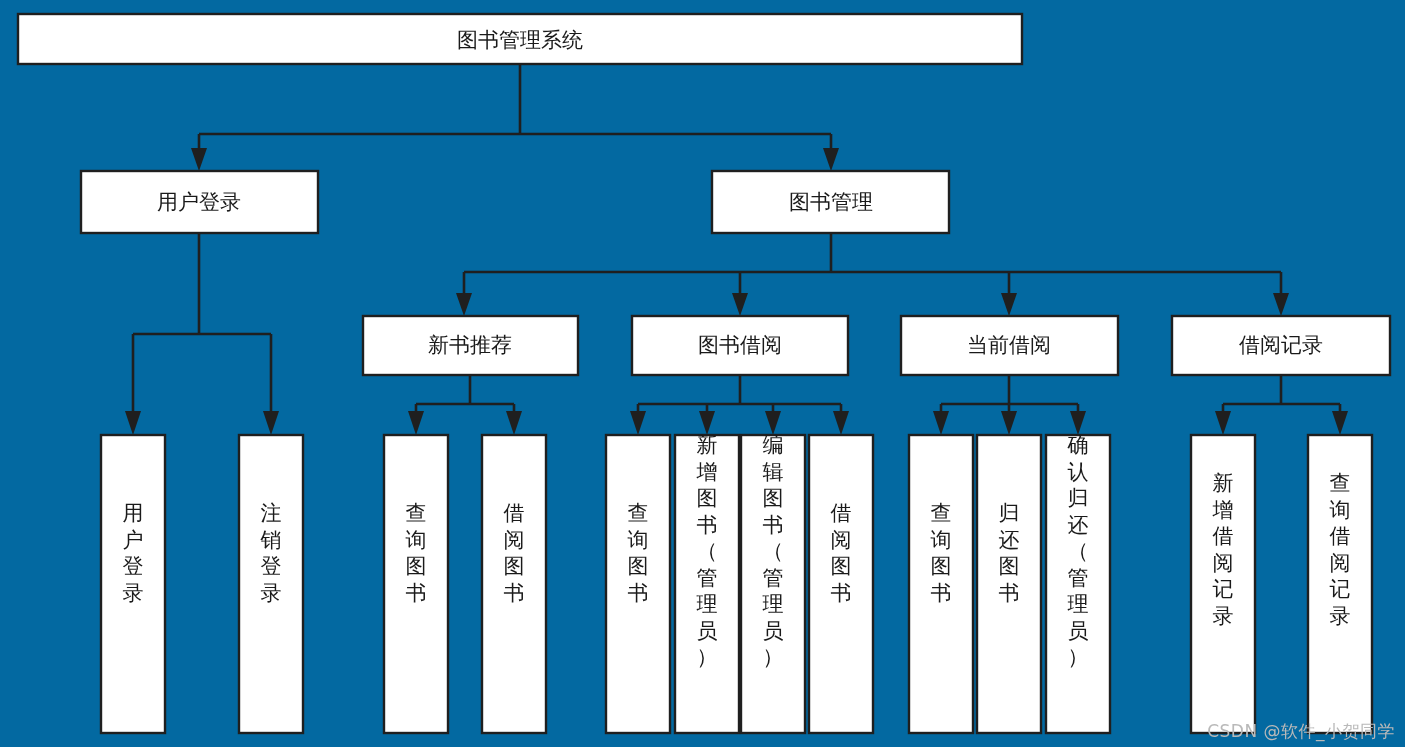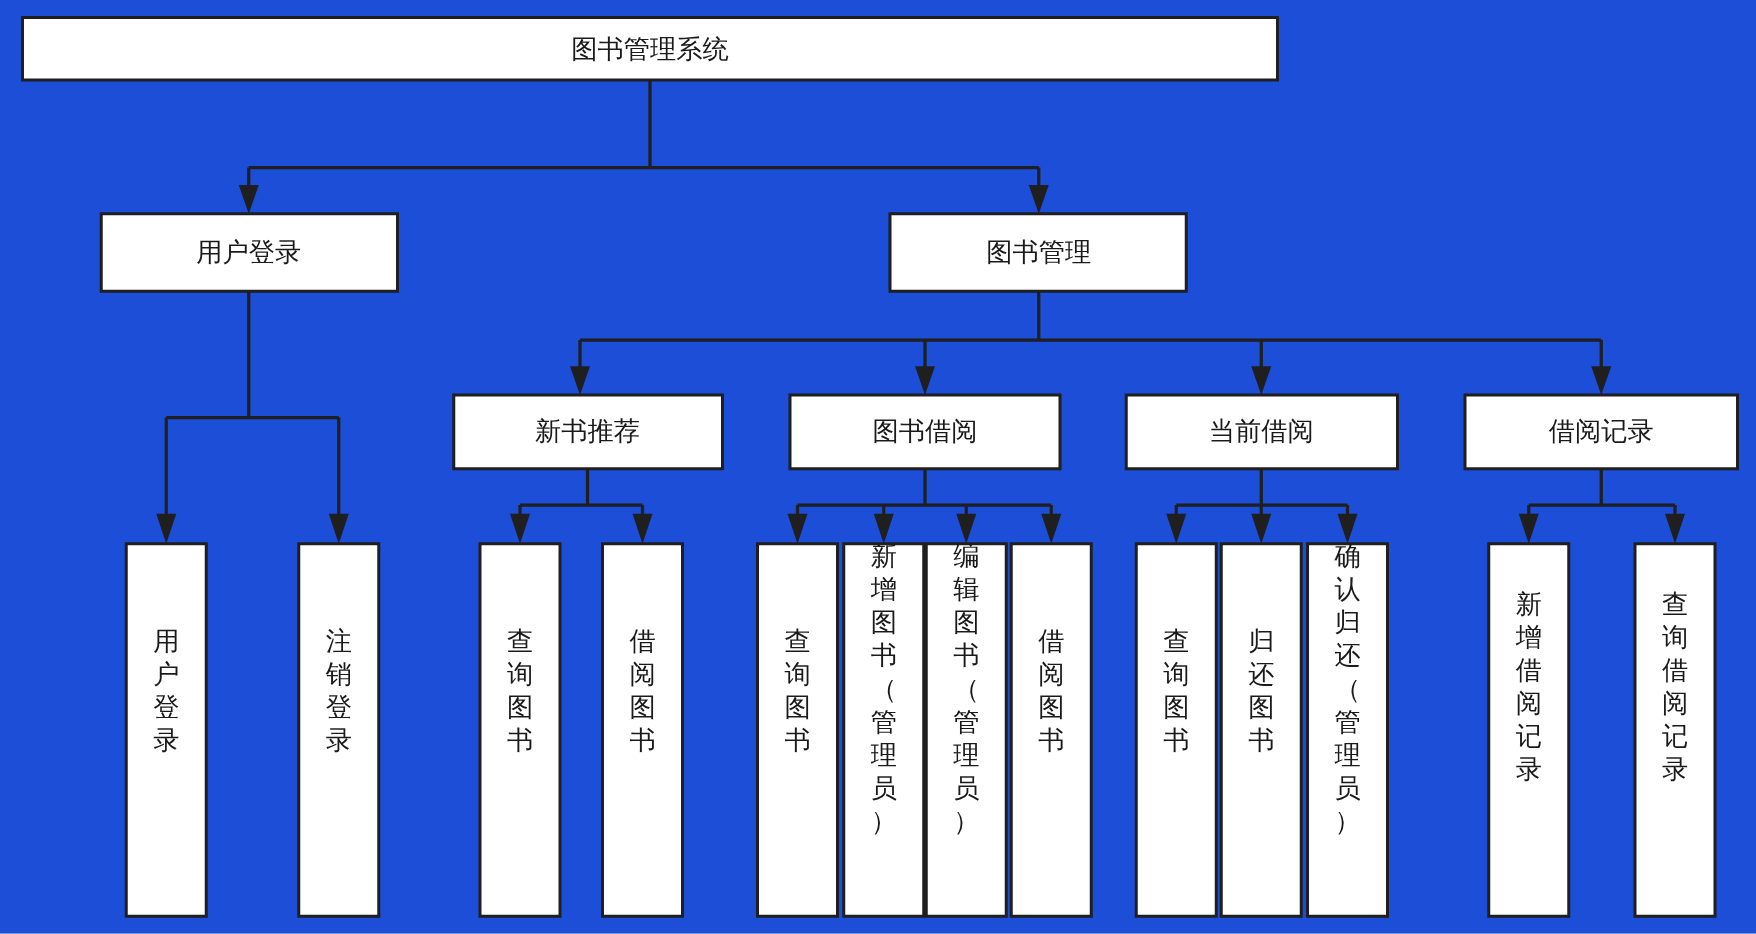--- a/index.html
+++ b/index.html
@@ -7,21 +7,21 @@
     padding: 0;
     background: #ffffff;
   }
   body {
     font-family: "DejaVu Sans", "Liberation Sans", sans-serif;
   }
   #diagram-root {
     position: relative;
     width: 1405px;
     height: 747px;
-    background: #1d4ed8;
+    background: #0369a1;
     overflow: hidden;
   }
   svg#tree-svg {
     position: absolute;
     top: 0;
     left: 0;
     width: 1405px;
     height: 747px;
   }
   .node-box {
@@ -231,14 +231,15 @@
       <text class="node-label-v" x="1223" y="490"><tspan x="1223" y="490">新</tspan><tspan x="1223" y="516.5">增</tspan><tspan x="1223" y="543">借</tspan><tspan x="1223" y="569.5">阅</tspan><tspan x="1223" y="596">记</tspan><tspan x="1223" y="622.5">录</tspan></text>
     </g>
 
     <g>
       <rect class="node-box" x="1308" y="435" width="64" height="298"></rect>
       <text class="node-label-v" x="1340" y="490"><tspan x="1340" y="490">查</tspan><tspan x="1340" y="516.5">询</tspan><tspan x="1340" y="543">借</tspan><tspan x="1340" y="569.5">阅</tspan><tspan x="1340" y="596">记</tspan><tspan x="1340" y="622.5">录</tspan></text>
     </g>
 
   </svg>
 
+  <div class="watermark">CSDN @软件_小贺同学</div>
 
 </div>
 
 </body></html>

